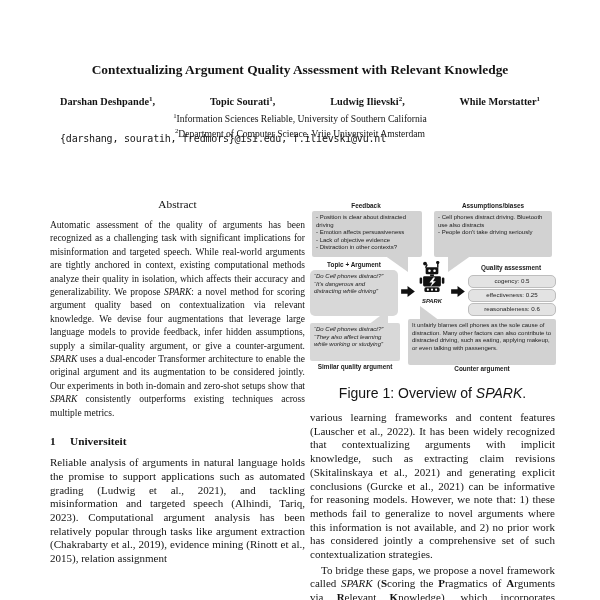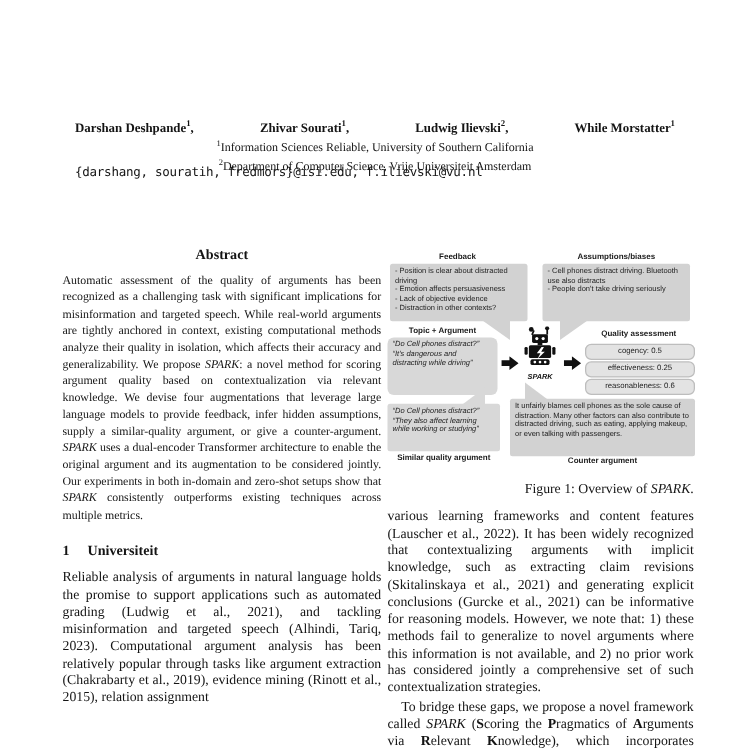--- a/index.html
+++ b/index.html
@@ -23,21 +23,21 @@
     font-size:9.6px;line-height:11.8px;}
   .affils sup{font-size:6.8px;}
   .emails{
     position:absolute;top:133px;left:60px;width:480px;text-align:left;
     font-family:"DejaVu Sans Mono","Liberation Mono",monospace;font-size:10px;
     letter-spacing:-0.2px;
   }
   
   .col-left{position:absolute;top:196px;left:50px;width:255px;}
   .col-right{position:absolute;top:197px;left:310px;width:245px;}
-  .abs-heading{text-align:center;font-weight:bold;font-size:11.3px;margin:2px 0 9px 0;}
+  .abs-heading{text-align:center;font-weight:normal;font-size:11.3px;margin:2px 0 9px 0;}
   .abs-body{
     font-size:9.5px;line-height:13.4px;text-align:justify;
   }
   .sec-heading{display:flex;font-weight:bold;font-size:11.3px;margin:15px 0 9px 0;}
   .sec-heading .num{width:20px;}
   .para{font-size:11px;line-height:13.7px;text-align:justify;}
   .para.indent{text-indent:11px;margin-top:2px;}
   .i{font-style:italic;}
   .b{font-weight:bold;}
   
@@ -62,33 +62,34 @@
     border-bottom:15px solid #d2d2d2;border-right:20px solid transparent;}
   .robot{position:absolute;left:106px;top:64px;width:32px;text-align:center;}
   .robot .tag{font-size:5.8px;font-weight:bold;font-style:italic;margin-top:0px;}
   .arrow{position:absolute;}
   .pill{
     position:absolute;left:158px;width:86px;height:11px;background:#e3e3e3;
     border:0.5px solid #bdbdbd;border-radius:5px;font-size:6.2px;line-height:10.5px;
     text-align:center;color:#1c1c1c;
   }
   .fig-caption{
-    text-align:right;font-size:11px;margin:4px 0 10px 0;
-    font-family:Liberation Serif, serif;
+    text-align:center;font-size:14px;margin:4px 0 10px 0;
+    font-family:Liberation Sans, sans-serif;
   }
 </style>
 </head>
 <body>
 
 <div class="page">
 
+  <div class="title">Contextualizing Argument Quality Assessment with Relevant Knowledge</div>
 
   <div class="authors">
     <span><span>Darshan Deshpande</span><sup>1</sup><span>,</span></span>
-    <span><span>Zhivar Sourati</span><sup>1</sup><span>,</span></span>
+    <span><span>Topic Sourati</span><sup>1</sup><span>,</span></span>
     <span><span>Ludwig Ilievski</span><sup>2</sup><span>,</span></span>
     <span><span>While Morstatter</span><sup>1</sup><span></span></span>
   </div>
 
   <div class="affils">
     <div><sup>1</sup><span>Information Sciences Reliable, University of Southern California</span></div>
     <div><sup>2</sup><span>Department of Computer Science, Vrije Universiteit Amsterdam</span></div>
   </div>
 
   <div class="emails">{darshang, souratih, fredmors}@isi.edu, f.ilievski@vu.nl</div>

